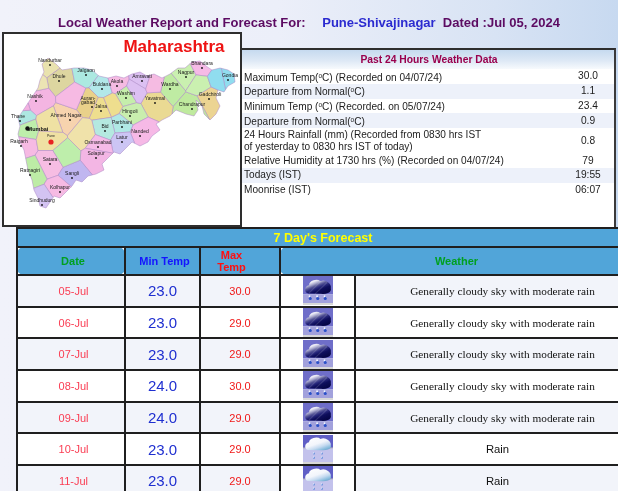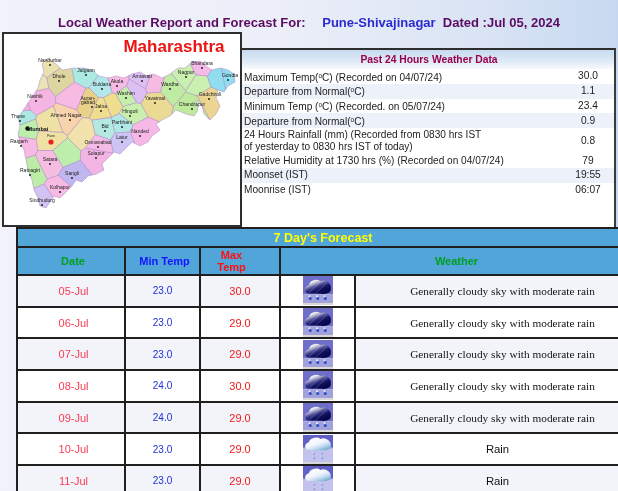--- a/index.html
+++ b/index.html
@@ -11,23 +11,23 @@
 #ptable .hd{background:linear-gradient(180deg,#c6daef 0%,#dde8f5 55%,#f7fafd 100%);color:#99004d;font-weight:bold;font-size:10.3px;text-align:center;height:19px;}
 #ptable td{white-space:nowrap;font-size:10.1px;color:#1c1c1c;padding:0 0 0 2px;height:14.8px;line-height:12px;}
 #ptable tr.alt{background:#edf1fa;}
 #ptable tr.tall td{height:25px;line-height:11.5px;}
 #ptable .val{text-align:center;padding:0;font-size:10.2px;}
 #ftable{position:absolute;left:16px;top:227px;width:614px;background:#fff;}
 #ftable table{border-collapse:collapse;width:614px;table-layout:fixed;}
 #ftable td,#ftable th{border:2px solid #1f1f1f;overflow:hidden;}
 .ftitle{background:#51a5d9;color:#ffff00;font-weight:bold;font-size:12.5px;text-align:center;height:15px;border:2px solid #1f1f1f;}
 .fhead td{background:#51a5d9;font-weight:bold;font-size:11px;text-align:center;height:12px;padding-left:5px;}
-.fhead .c1{color:#00a020;}.fhead .c2{color:#1414ff;}.fhead .c3{color:#ff1010;padding-right:22px;}
+.fhead .c1{color:#00a020;border-radius:7px;}.fhead .c2{color:#1414ff;}.fhead .c3{color:#ff1010;padding-right:22px;}
 #ftable .fd{color:#fa3c52;font-size:11px;text-align:center;padding-left:6px;}
-#ftable .fmin{color:#1f2fd0;font-size:10px;text-align:center;}
+#ftable .fmin{color:#1f2fd0;font-size:15px;text-align:center;}
 #ftable .fmax{color:#f01818;font-size:11px;text-align:center;}
 #ftable .fic{text-align:center;padding:0;height:29.7px;}
 #ftable .fic svg{display:block;margin:0 auto;}
 #ftable .fw{color:#111;font-size:11.3px;text-align:center;padding-left:12px;}
 #ftable .fwl{padding-left:22px;font-family:Liberation Serif, serif;}
 #ftable tr.fodd td{background:#f2f4fa;}
 #ftable tr.fodd td.fic,#ftable td.fic{background:#fff;}
 .fgap{height:1px;border:2px solid #1f1f1f;border-bottom:3px solid #1f1f1f;background:#fff;}
 </style></head>
 <body>
@@ -179,21 +179,21 @@
         </tr>
 <tr class="tall">
           <td class="lbl">24 Hours Rainfall (mm) (Recorded from 0830 hrs IST<br>of yesterday to 0830 hrs IST of today)</td>
           <td class="val">0.8</td>
         </tr>
 <tr class="">
           <td class="lbl">Relative Humidity at 1730 hrs (%) (Recorded on 04/07/24)</td>
           <td class="val">79</td>
         </tr>
 <tr class="alt">
-          <td class="lbl">Moonset (IST)</td>
+          <td class="lbl">Todays (IST)</td>
           <td class="val">19:55</td>
         </tr>
 <tr class="">
           <td class="lbl">Moonrise (IST)</td>
           <td class="val">06:07</td>
         </tr>
 </tbody>
     </table>
   </div>
 <div id="ftable">

